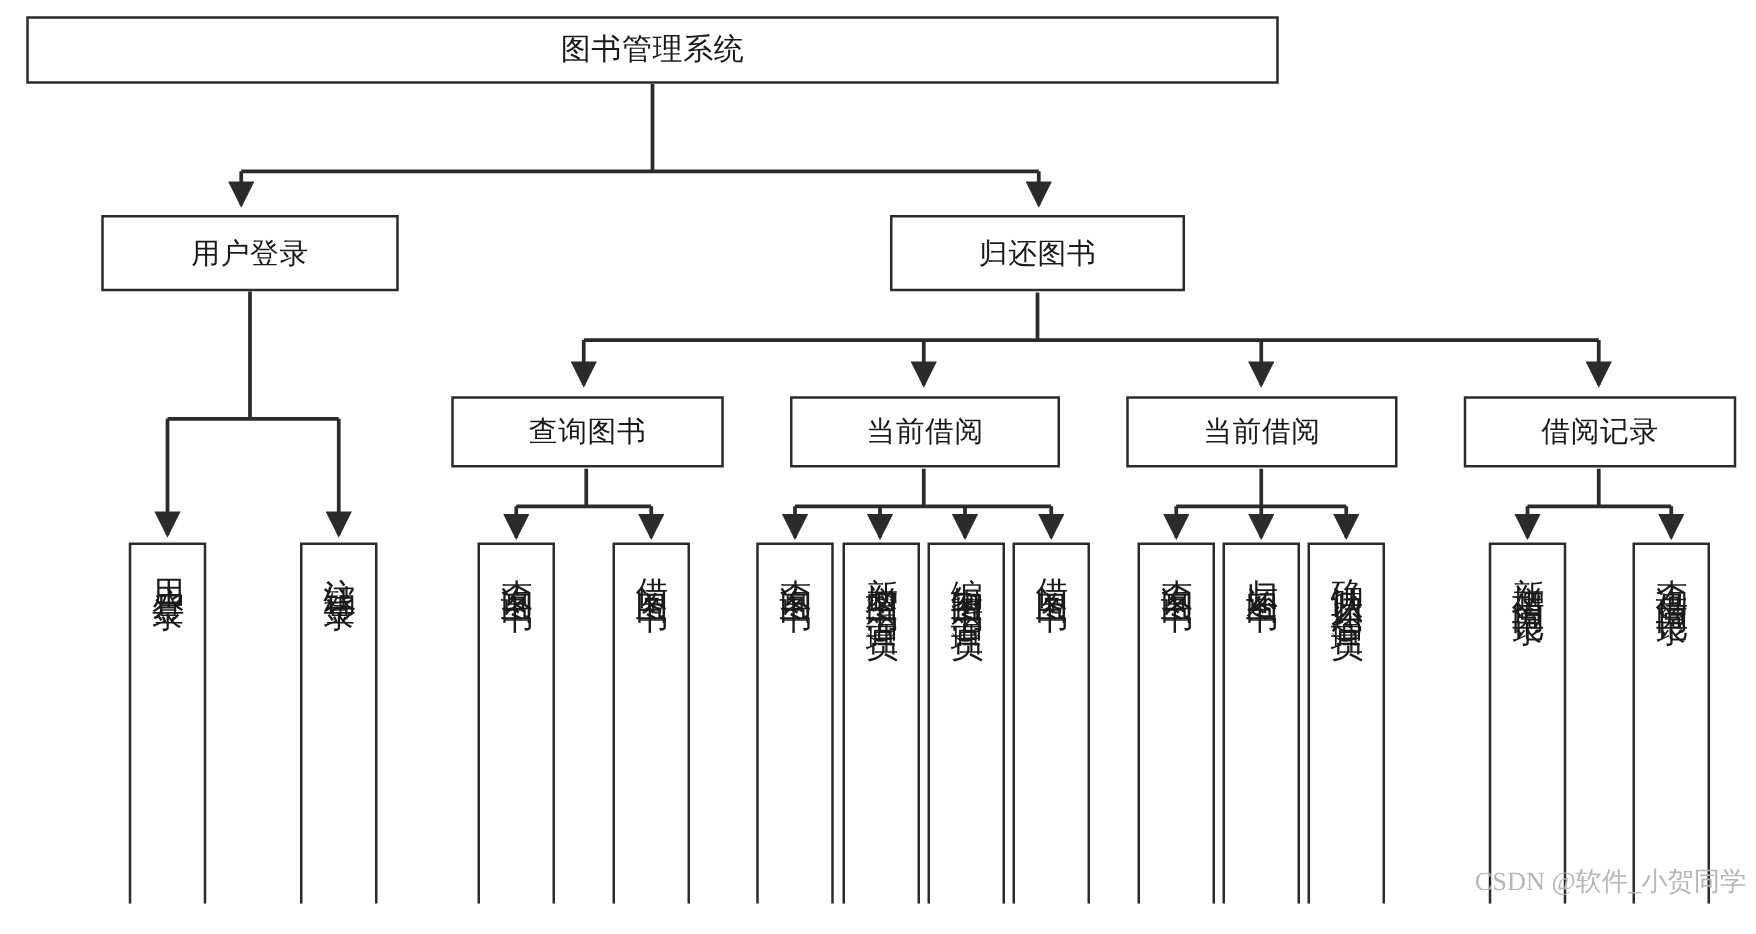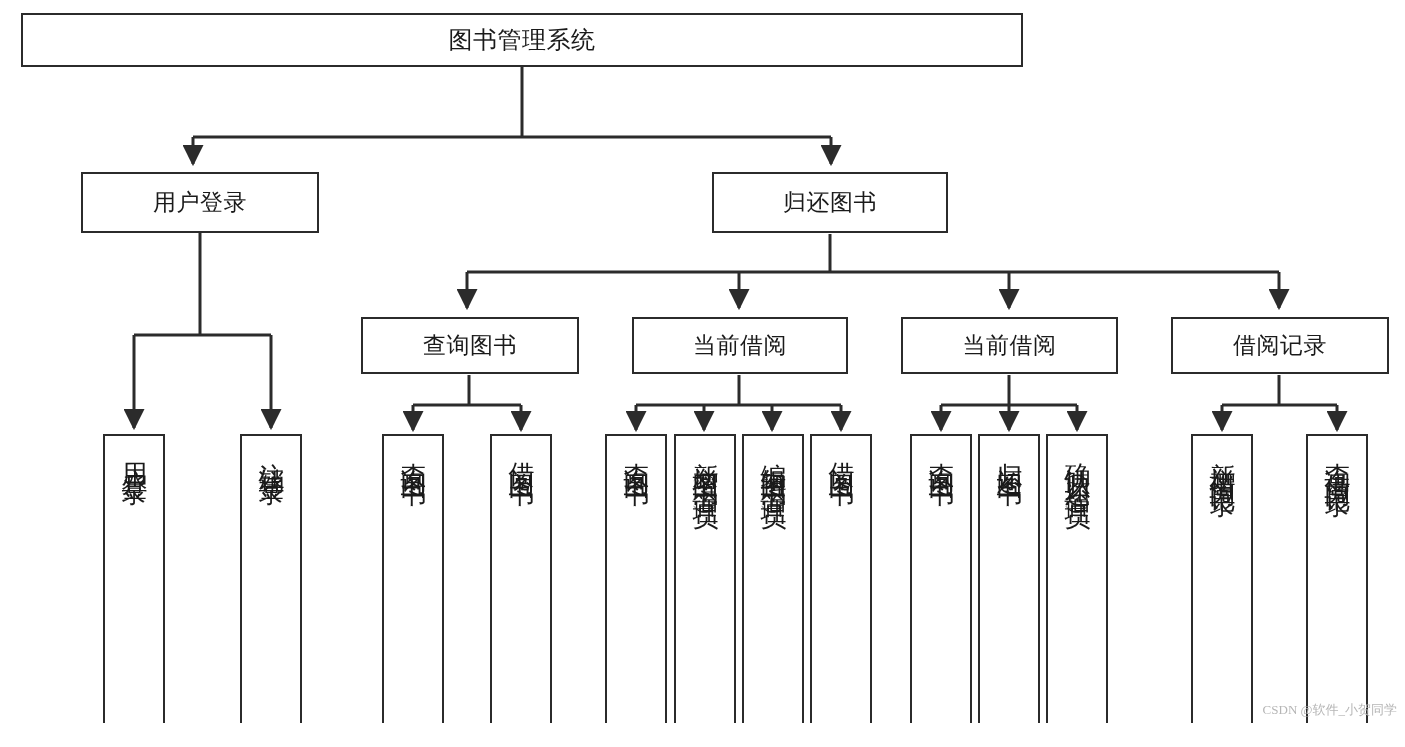--- a/index.html
+++ b/index.html
@@ -62,21 +62,21 @@
     text-orientation: upright;
     font-size: 26px;
     line-height: 1.0;
     letter-spacing: 6px;
     white-space: nowrap;
   }
   #watermark {
     position: absolute;
     right: 8px;
     bottom: 4px;
-    font-size: 13px;
+    font-size: 21px;
     color: #b6b6b6;
     z-index: 5;
     white-space: nowrap;
     pointer-events: none;
   }
 </style>
 </head>
 <body>
 
 <div id="diagram-root">

